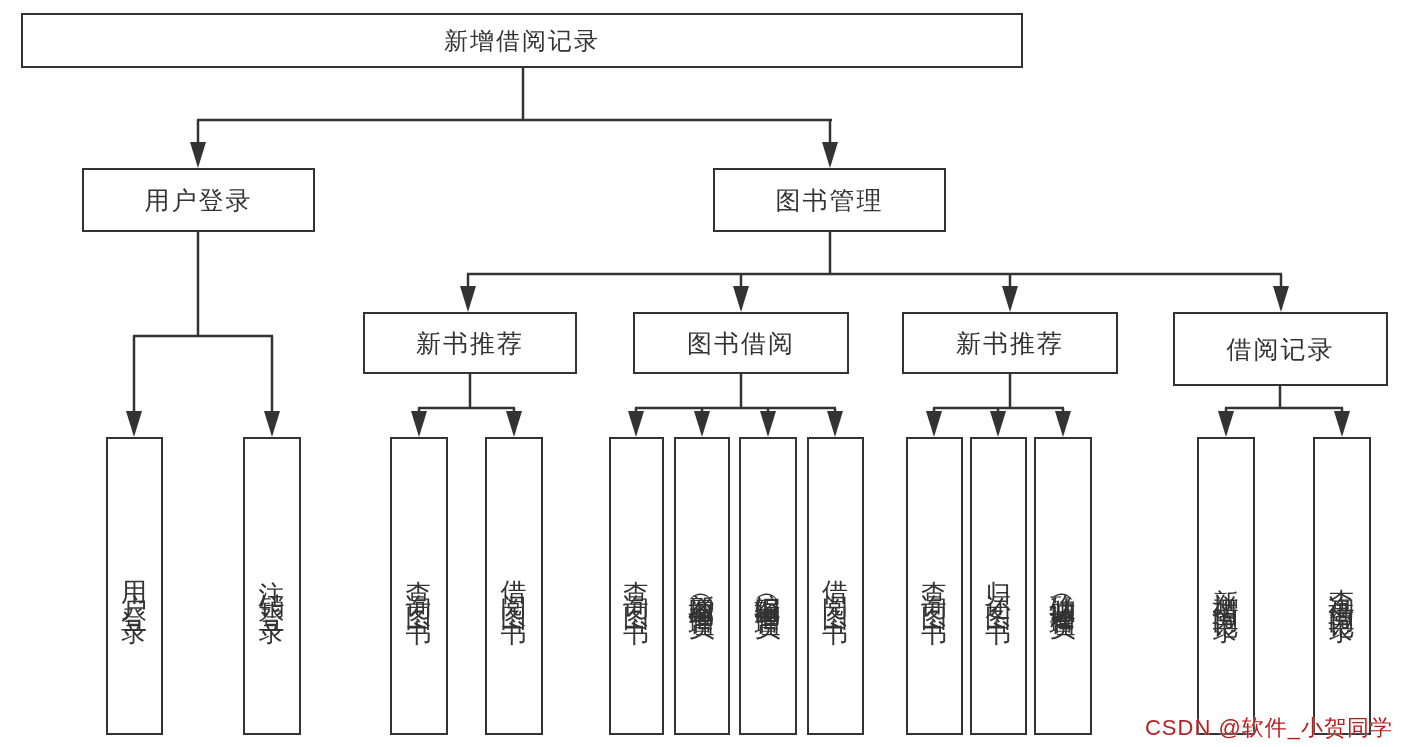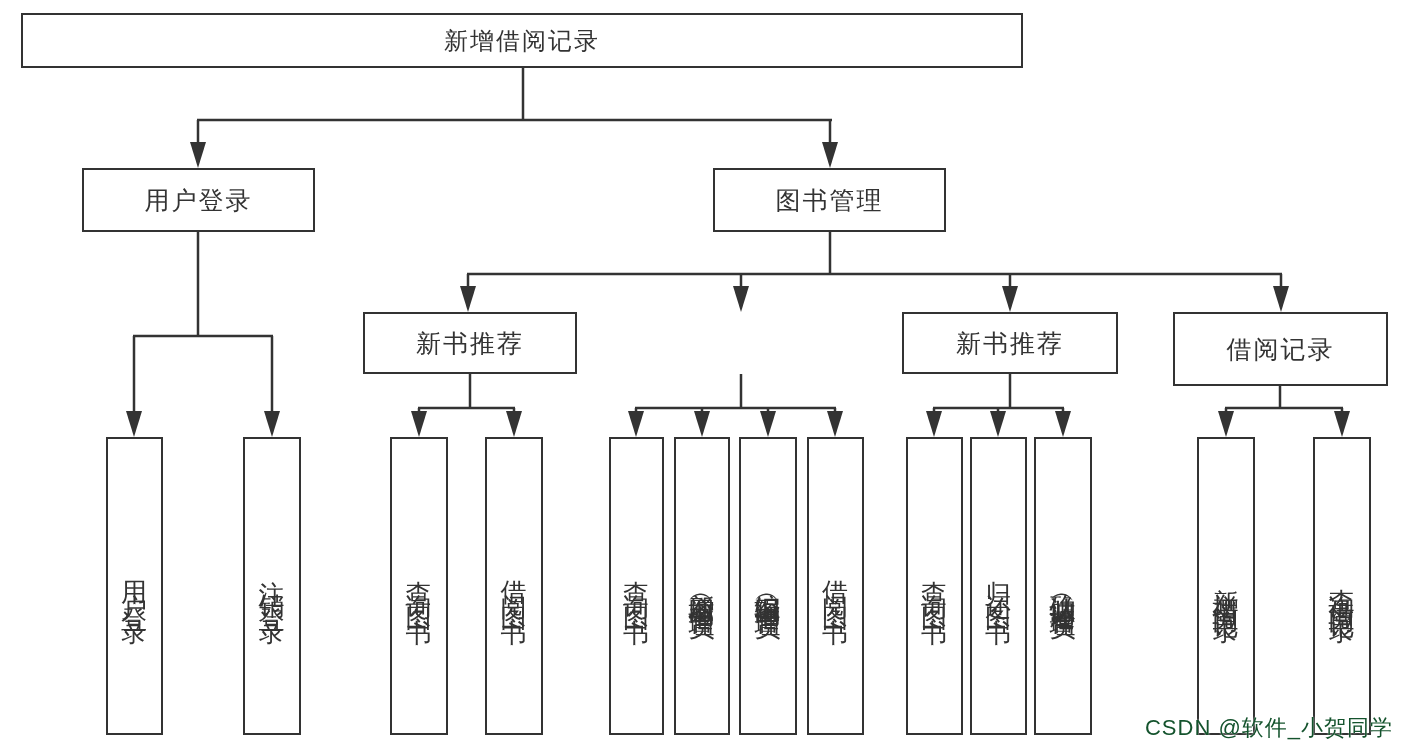--- a/index.html
+++ b/index.html
@@ -11,21 +11,21 @@
   .hbox,.vbox{
     position:absolute;z-index:2;background:#ffffff;border:2.5px solid #333333;
     box-sizing:border-box;display:flex;align-items:center;justify-content:center;
     color:#333333;
   }
   .hbox .lbl{font-size:25px;letter-spacing:2px;white-space:nowrap;}
   .hbox.root .lbl{font-size:24px;}
   .vbox .vlbl{writing-mode:vertical-rl;text-orientation:mixed;font-size:26px;line-height:1;}
   .watermark{
     position:absolute;right:12px;bottom:4px;z-index:3;font-size:22px;
-    color:#14532d;letter-spacing:1px;text-shadow:0 0 2px #ffffff;white-space:nowrap;
+    color:#b91c1c;letter-spacing:1px;text-shadow:0 0 2px #ffffff;white-space:nowrap;
   }
 </style>
 </head>
 <body>
 
 <div id="canvas">
 
   <svg id="connectors" width="1405" height="747" viewBox="0 0 1405 747">
       <line x1="523" y1="68" x2="523" y2="120" stroke="#333333" stroke-width="2.5"></line>
       <line x1="197" y1="120" x2="832" y2="120" stroke="#333333" stroke-width="2.5"></line>
@@ -88,20 +88,23 @@
   <div class="hbox" style="left:82px;top:168px;width:233px;height:64px">
     <span class="lbl">用户登录</span>
   </div>
   <div class="hbox" style="left:713px;top:168px;width:233px;height:64px">
     <span class="lbl">图书管理</span>
   </div>
 
   <div class="hbox" style="left:363px;top:312px;width:214px;height:62px">
     <span class="lbl">新书推荐</span>
   </div>
+  <div class="hbox" style="left:633px;top:312px;width:216px;height:62px">
+    <span class="lbl">图书借阅</span>
+  </div>
   <div class="hbox" style="left:902px;top:312px;width:216px;height:62px">
     <span class="lbl">新书推荐</span>
   </div>
   <div class="hbox" style="left:1173px;top:312px;width:215px;height:74px">
     <span class="lbl">借阅记录</span>
   </div>
 
   <div class="vbox" style="left:106px;top:437px;width:57px;height:298px">
     <span class="vlbl" style="letter-spacing: 13px;">用户登录</span>
   </div>

